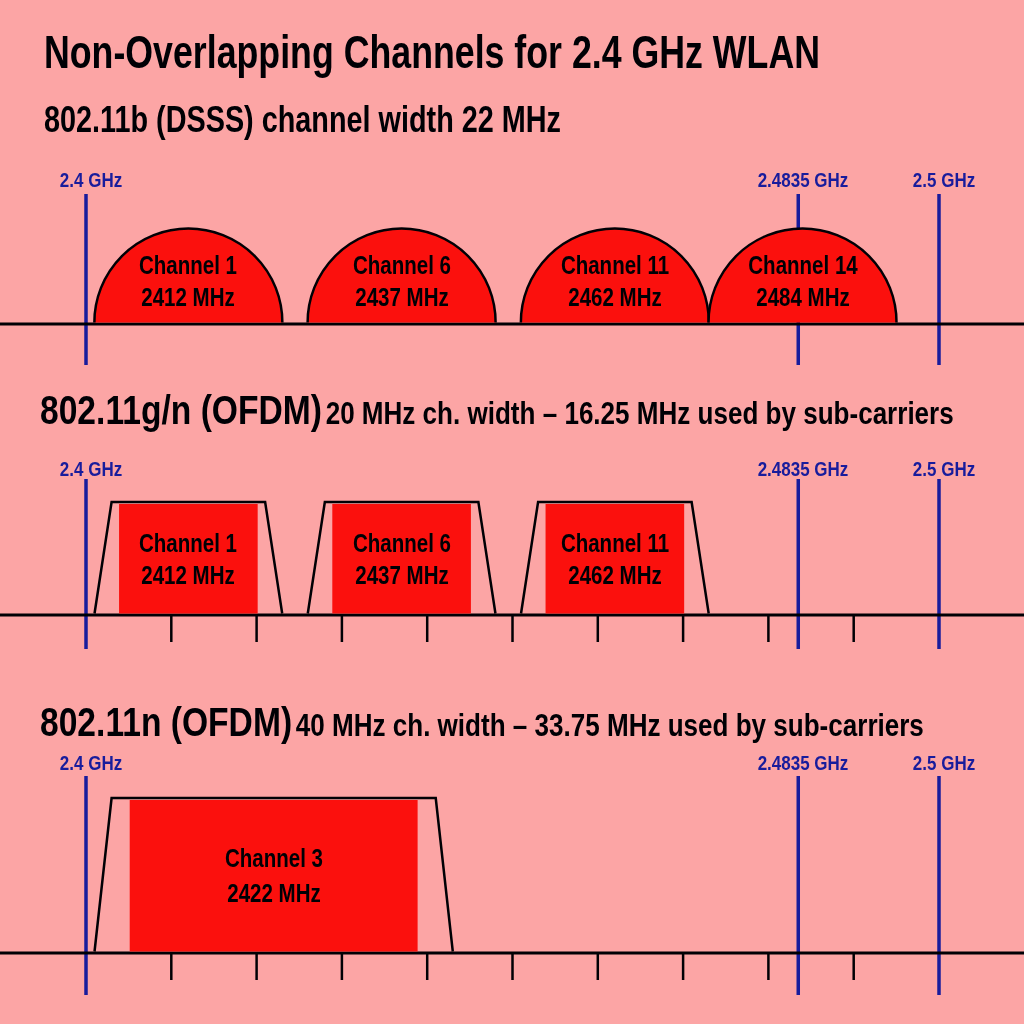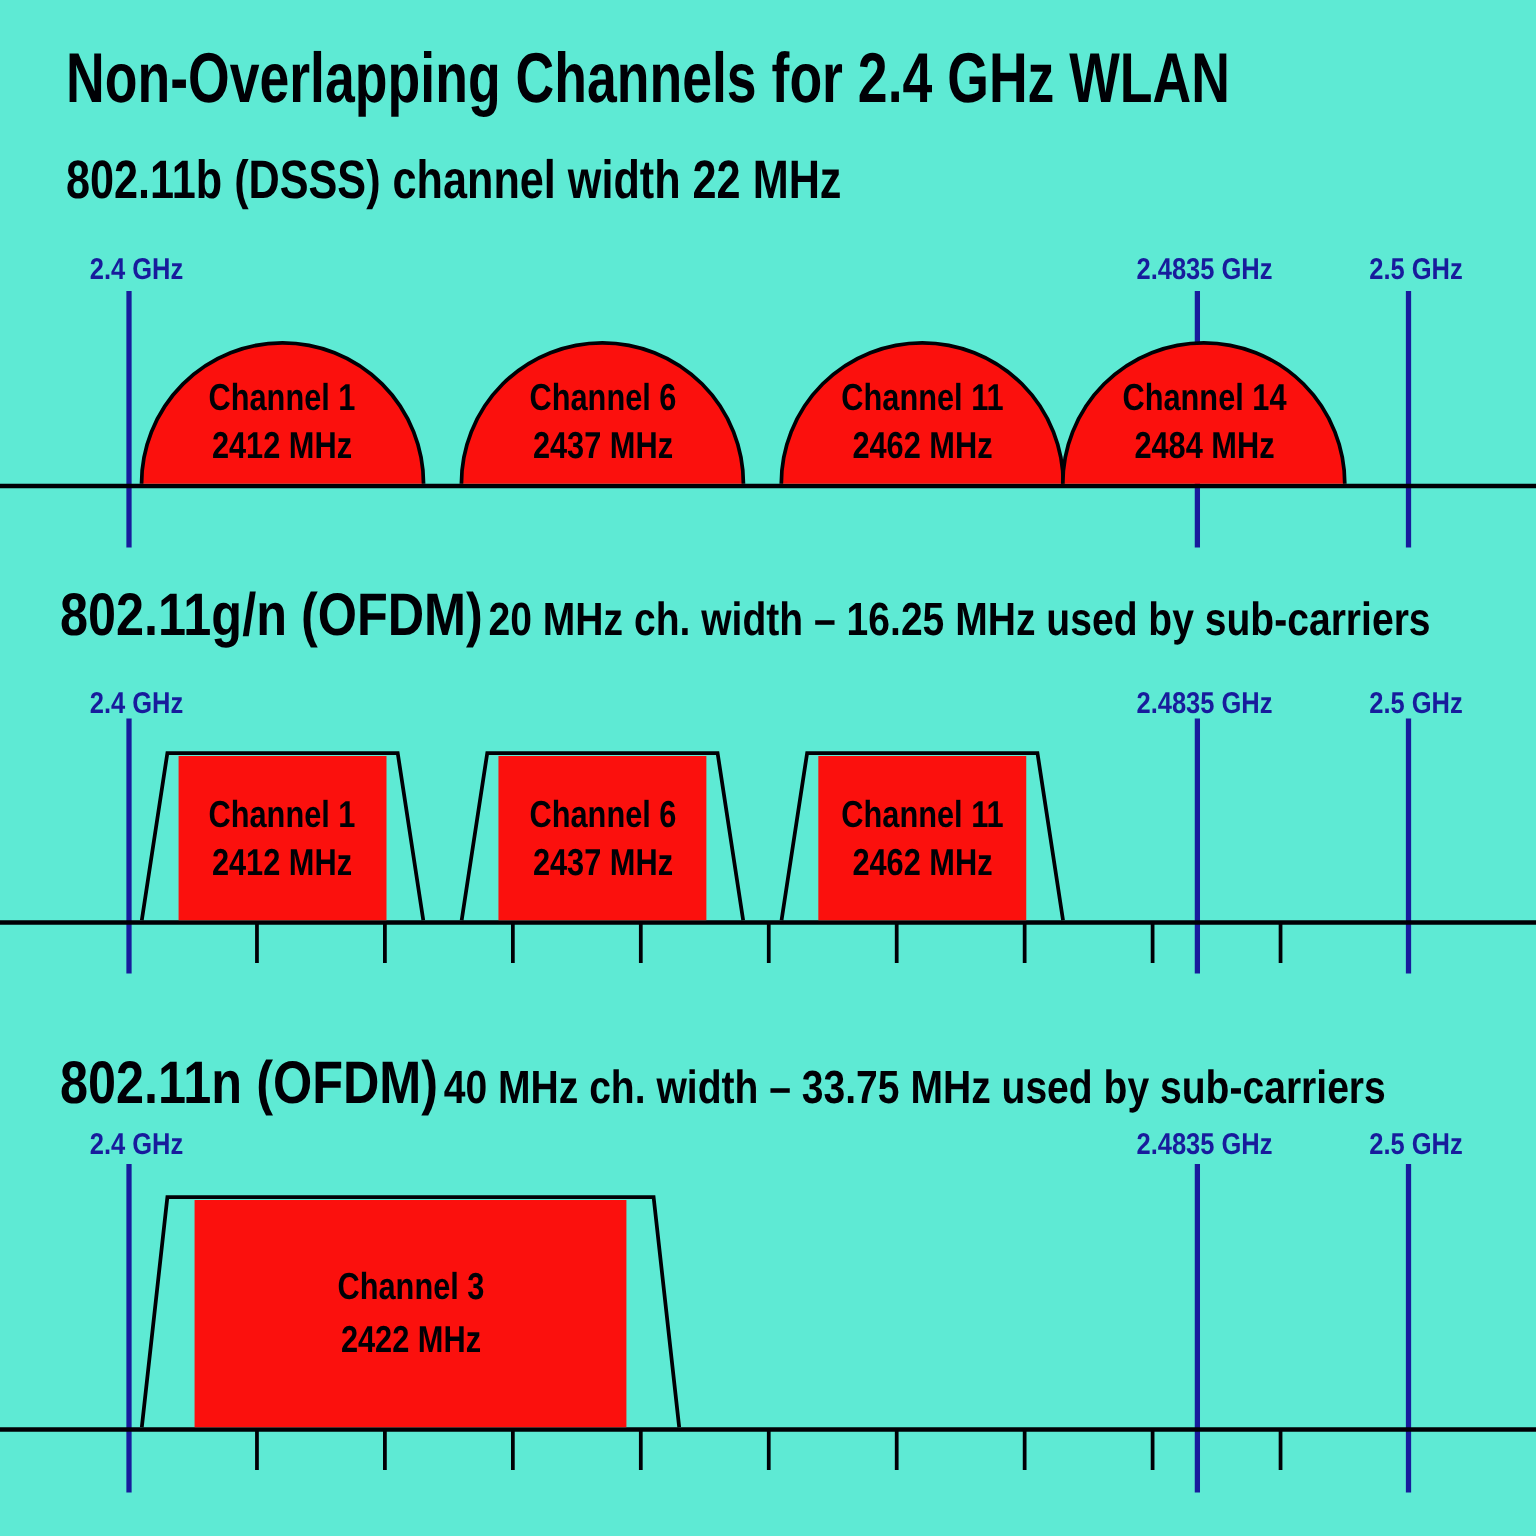--- a/index.html
+++ b/index.html
@@ -1,18 +1,18 @@
 <!DOCTYPE html>
 <html><head>
 <meta charset="utf-8">
 <style>
   html,body{margin:0;padding:0;background:#080831;}
   #stage{
     position:relative;width:1024px;height:1024px;overflow:hidden;
-    background:#5eead4;
+    background:#fca5a5;
     font-family:"Liberation Sans","DejaVu Sans",sans-serif;
   }
   #shapes{position:absolute;left:0;top:0;}
   .hdr{
     position:absolute;white-space:nowrap;font-weight:bold;color:#000005;
     transform-origin:left top;
   }
   #main-title{left:44px;top:24px;font-size:47px;transform:scaleX(.76);}
   .sec-hdr .big{font-size:40px;}
   .sec-hdr .small{font-size:31px;}

